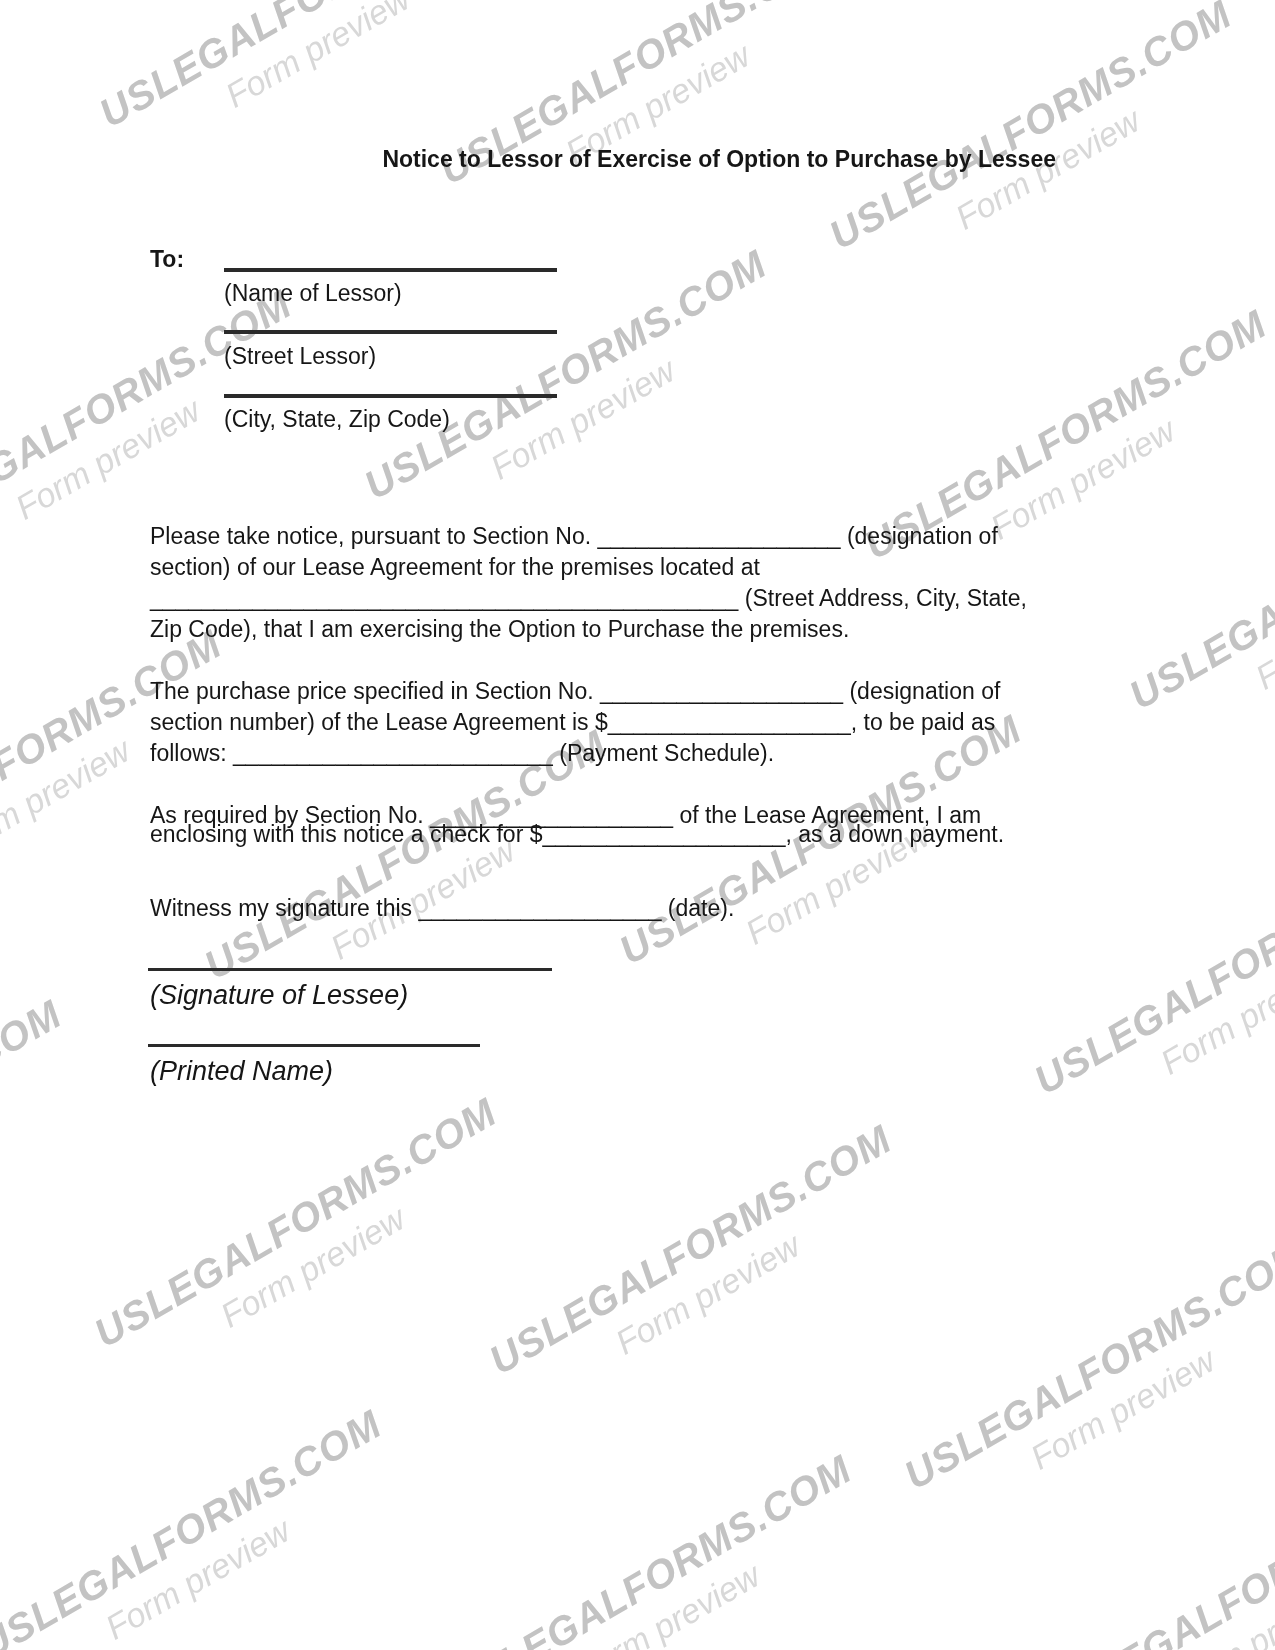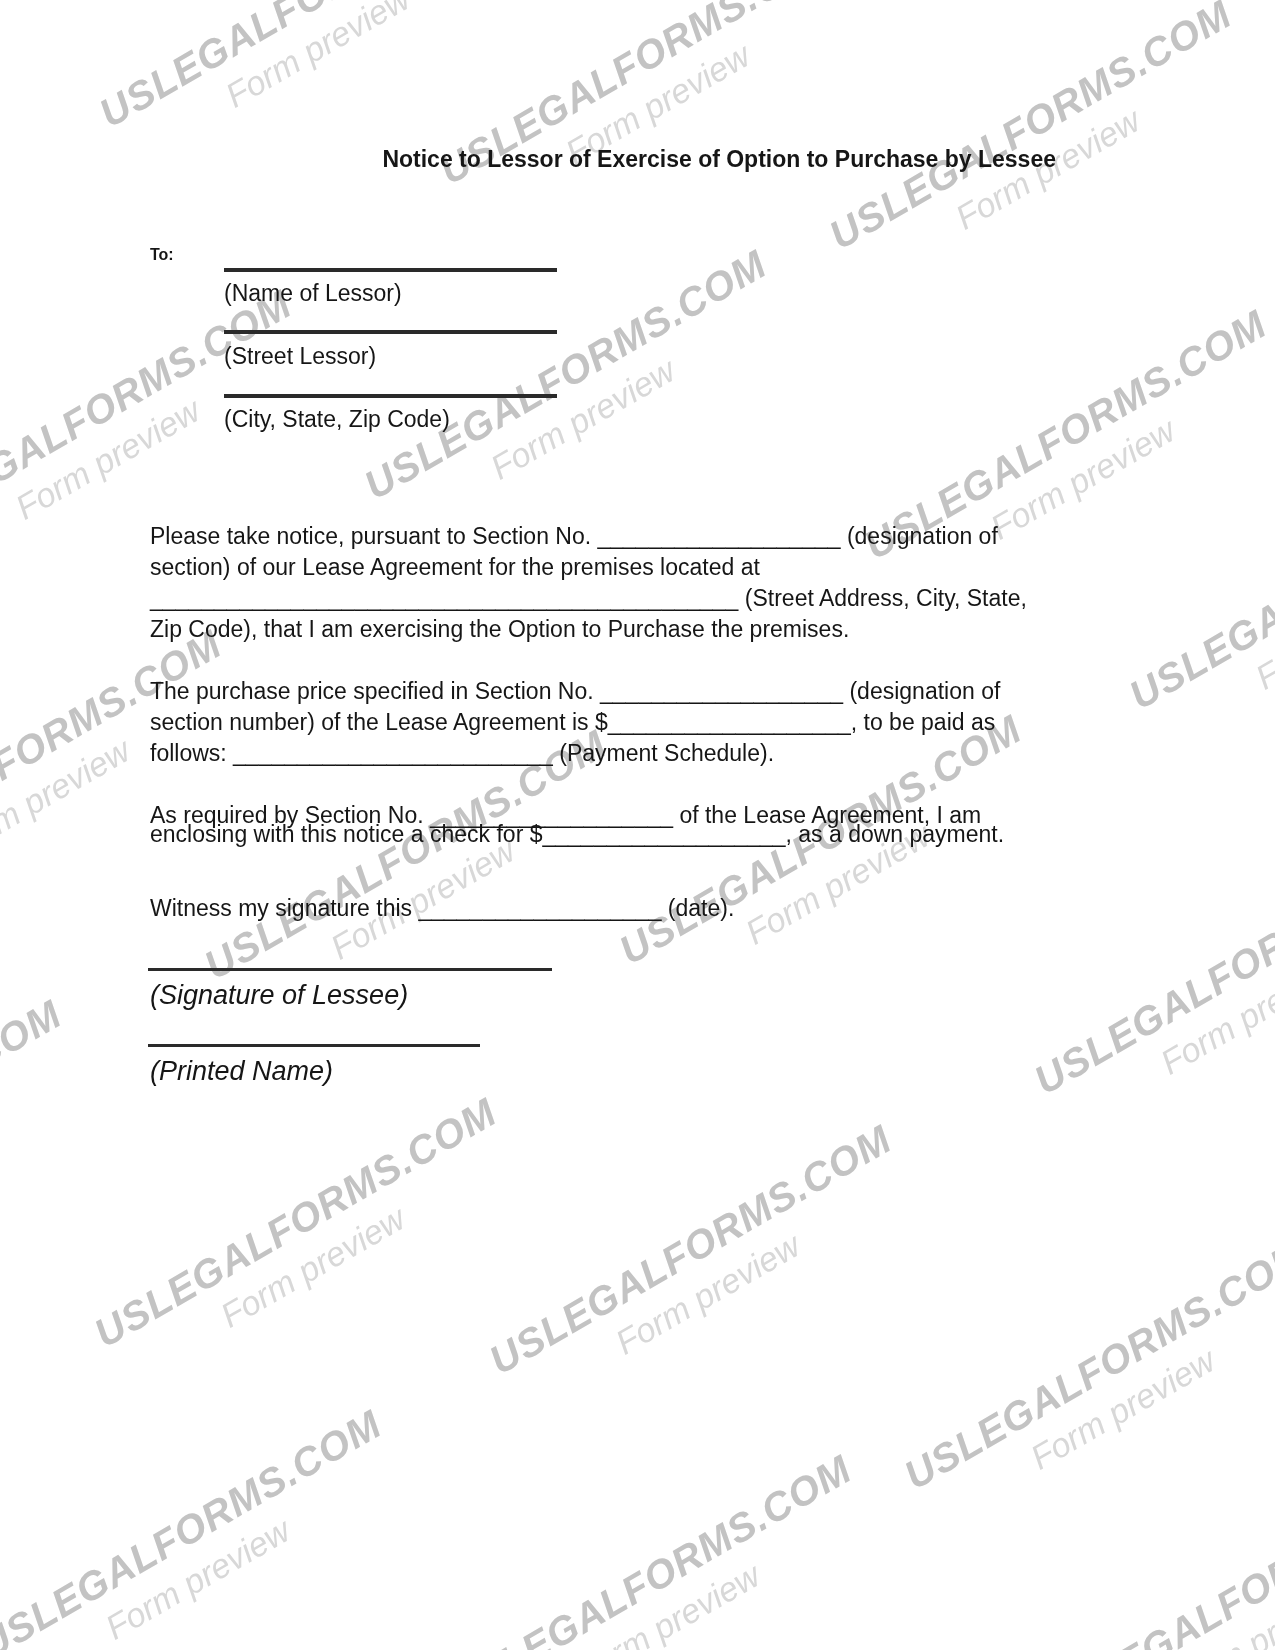--- a/index.html
+++ b/index.html
@@ -28,21 +28,21 @@
     font-style:italic;font-weight:400;font-size:34px;line-height:36px;
     white-space:nowrap;color:#d8d8d8;margin:8px 0 0 118px;
   }
   
   .content{position:absolute;inset:0;z-index:1;}
   .abs{position:absolute;white-space:nowrap;}
   .title{
     left:156px;top:146px;width:900px;text-align:right;
     font-weight:700;font-size:23px;
   }
-  .to-label{left:150px;top:246px;font-weight:700;font-size:16px;}
+  .to-label{left:150px;top:246px;font-weight:700;font-size:23px;}
   .rule{position:absolute;height:0;border-bottom:4px solid #2a2a2a;}
   .rule-thin{position:absolute;height:0;border-bottom:3px solid #2a2a2a;}
   .addr-label{font-size:23px;}
   .bline{font-size:23px;line-height:31px;margin-top:21px;}
   .sig-label{font-size:27px;font-style:italic;}
 </style>
 </head>
 <body>
 
 <div class="page">

